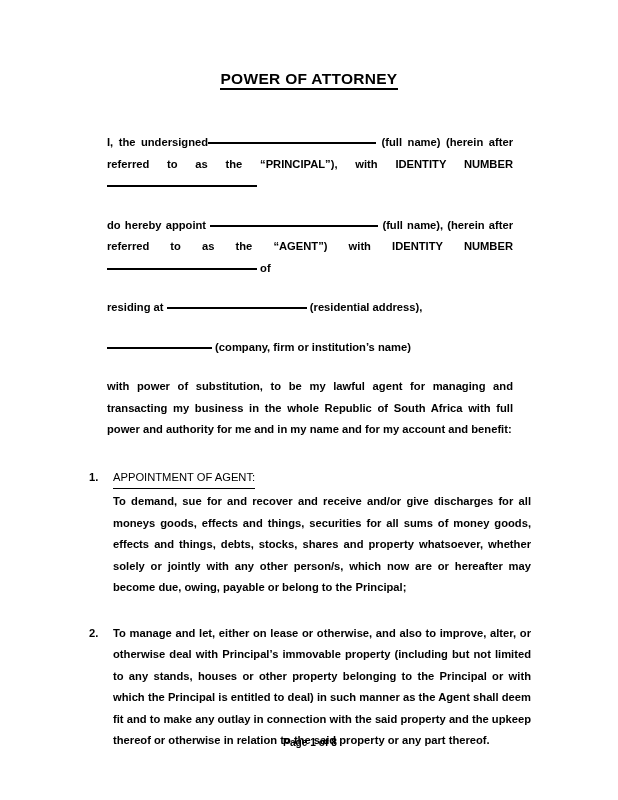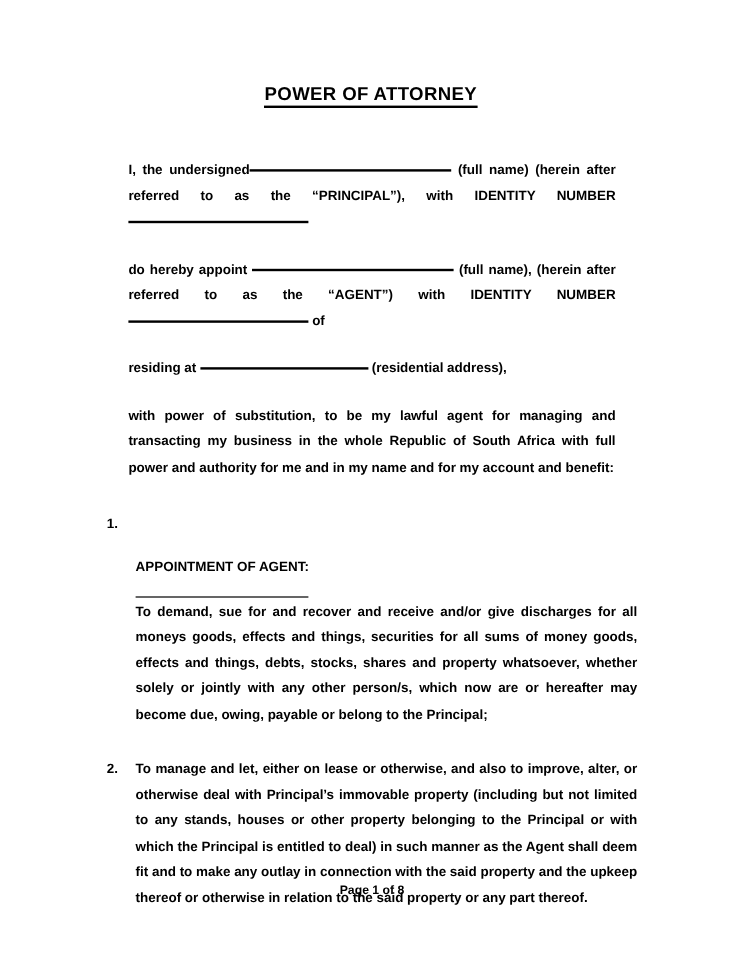--- a/index.html
+++ b/index.html
@@ -88,25 +88,24 @@
   }
   .sec-num {
     position: absolute;
     left: 0;
     top: 0;
     width: 24px;
     font-weight: bold;
   }
   .sec-head {
     margin-left: 24px;
-    font-weight: bold;
+    font-weight: normal;
     display: inline-block;
     border-bottom: 1.5px solid #000;
-    padding-bottom: 12px;
-    margin-top: 36px;
+    padding-bottom: 0px;
   }
   .sec-body {
     margin-left: 24px;
     margin-top: 2px;
     text-align: justify;
     text-align-last: left;
   }
 
   
   .footer {
@@ -129,20 +128,21 @@
   </div>
 
   <div class="body-area">
 
     <p class="para justify-all"><span>I, the undersigned</span><span class="blank w-xl"></span> <span>(full name) (herein after referred to as the “PRINCIPAL”), with  IDENTITY  NUMBER</span> <span class="blank w-lg"></span></p>
 
     <p class="para justify-all"><span>do hereby appoint</span> <span class="blank w-xl"></span> <span>(full name), (herein after referred to  as  the  “AGENT”)  with  IDENTITY  NUMBER</span> <span class="blank w-lg"></span> <span>of</span></p>
 
     <p class="para left gap-sm"><span>residing at</span> <span class="blank w-md"></span> <span>(residential address),</span></p>
 
+    <p class="para left"><span class="blank w-sm"></span> <span>(company, firm or institution’s name)</span></p>
 
     <p class="para justify">with power of substitution, to be my lawful agent for managing and transacting my business in the whole Republic of South Africa with full power and authority for me and in my name and for my account and benefit:</p>
 
     <div class="section" style="margin-top:26px;">
       <span class="sec-num">1.</span>
       <span class="sec-head">APPOINTMENT OF AGENT:</span>
       <div class="sec-body">To demand, sue for and recover and receive and/or  give discharges for all moneys goods, effects and things, securities for all sums of money goods, effects and things, debts, stocks, shares and property whatsoever, whether solely or jointly with any other person/s, which now are or hereafter may become due, owing, payable or belong to the Principal;</div>
     </div>
 
     <div class="section" style="margin-top:24px;">

